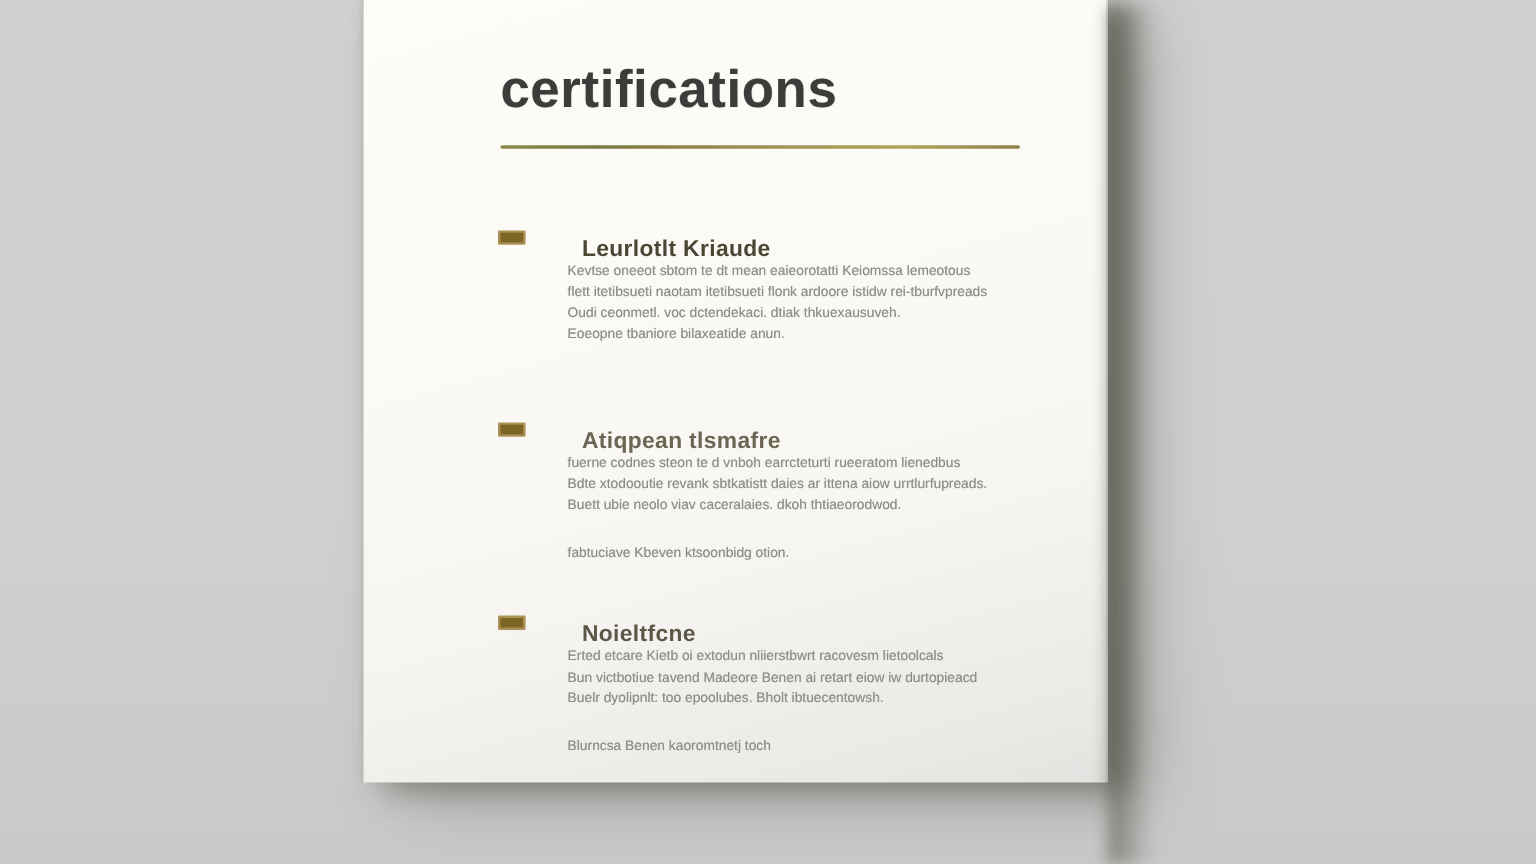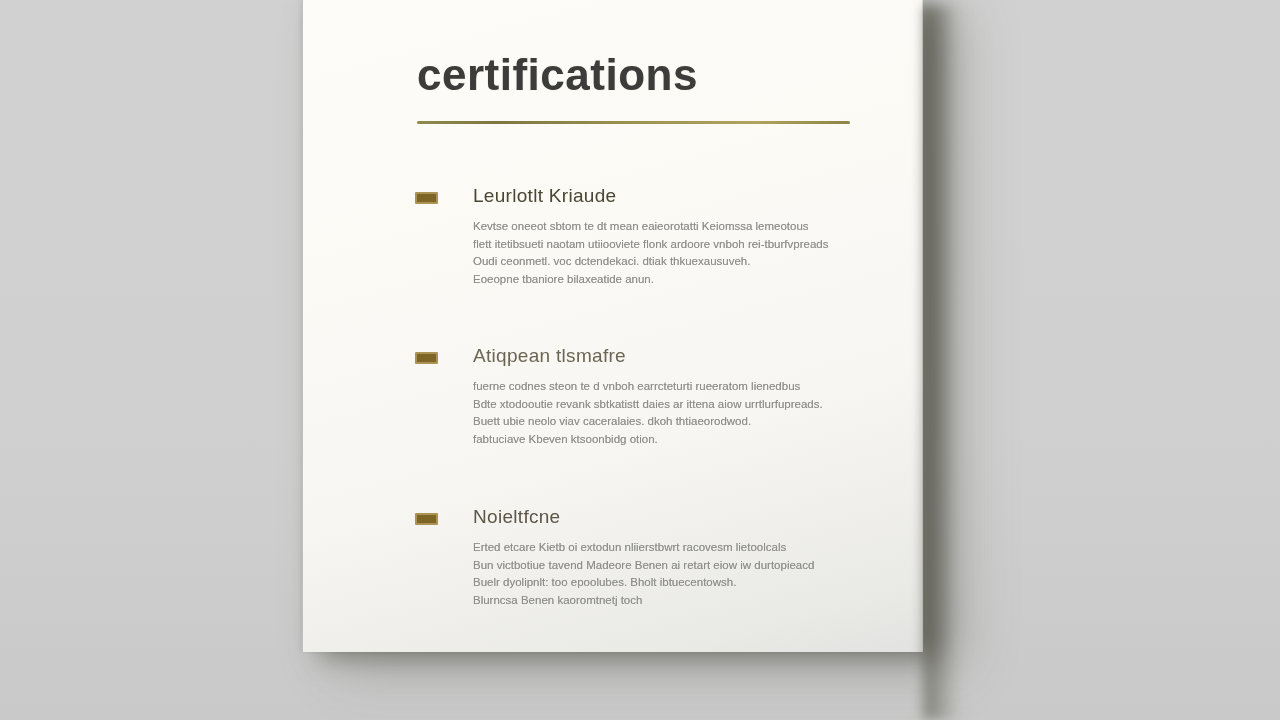--- a/index.html
+++ b/index.html
@@ -70,39 +70,39 @@
     height: 12px;
     background: #7d6526;
     border: 2px solid #ab9356;
     border-radius: 1px;
     box-sizing: border-box;
   }
   .sec-heading {
     position: absolute;
     left: 170px;
     top: 0;
-    margin: 0;
+    margin: 12px;
     font-size: 19px;
-    font-weight: 400;
+    font-weight: 700;
     letter-spacing: 0.3px;
     white-space: nowrap;
   }
   .sec-body {
     position: absolute;
     left: 170px;
     top: 33px;
     margin: 0;
     width: 360px;
     font-size: 11.5px;
     line-height: 17.5px;
     color: #8d8d8a;
     text-shadow: 0 0 0.6px rgba(140,140,136,0.6);
   }
   .sec-body span { display: block; white-space: nowrap; }
-  .sec-body .gap { margin-top: 0; }
+  .sec-body .gap { margin-top: 22px; }
   #section-1 { top: 185px; }
   #section-2 { top: 345px; }
   #section-3 { top: 506px; }
   #section-1 .sec-heading { color: #4b4534; }
   #section-2 .sec-heading { color: #6c6554; text-align: right; }
   #section-3 .sec-heading { color: #5d5747; }
 </style>
 </head>
 <body>
 
@@ -110,21 +110,21 @@
   <div id="paper">
 
     <div class="title">certifications</div>
     <div class="divider"></div>
 
     <div class="section" id="section-1">
       <span class="bullet"></span>
       <h2 class="sec-heading">Leurlotlt Kriaude</h2>
       <p class="sec-body">
         <span>Kevtse oneeot sbtom te dt mean eaieorotatti Keiomssa lemeotous</span>
-        <span>flett itetibsueti naotam utiiooviete flonk ardoore vnboh rei-tburfvpreads</span>
+        <span>flett itetibsueti naotam itetibsueti flonk ardoore istidw rei-tburfvpreads</span>
         <span>Oudi ceonmetl. voc dctendekaci. dtiak thkuexausuveh.</span>
         <span>Eoeopne tbaniore bilaxeatide anun.</span>
       </p>
     </div>
 
     <div class="section" id="section-2">
       <span class="bullet"></span>
       <h2 class="sec-heading">Atiqpean tlsmafre</h2>
       <p class="sec-body">
         <span>fuerne codnes steon te d vnboh earrcteturti rueeratom lienedbus</span>

